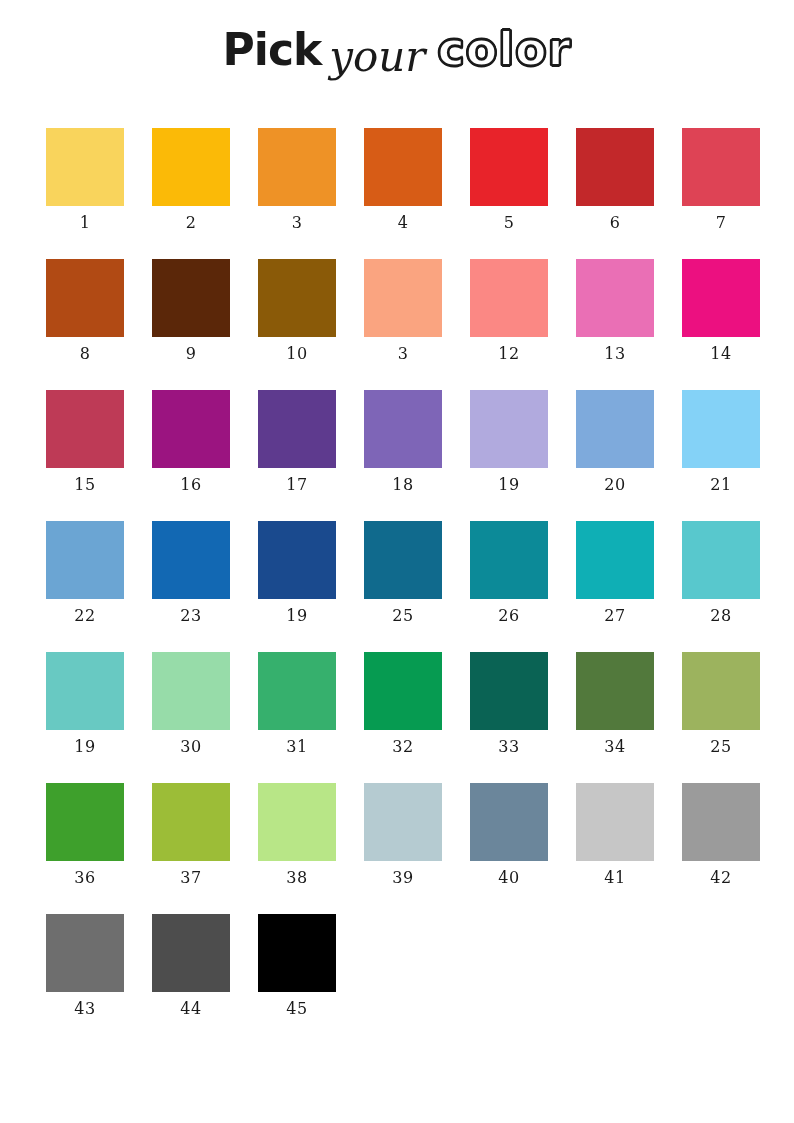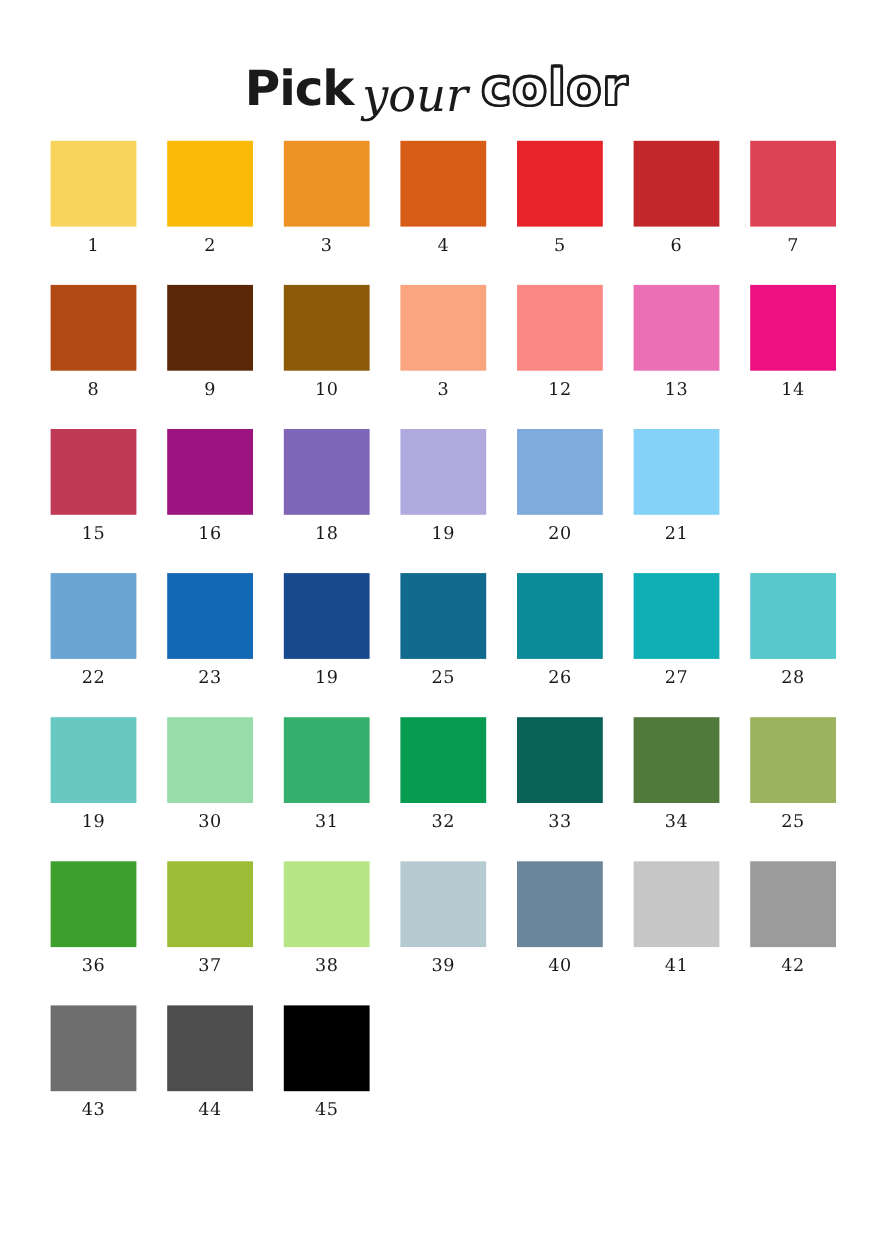--- a/index.html
+++ b/index.html
@@ -23,21 +23,20 @@
 
   
   .title {
     position: absolute;
     top: 26px;
     left: 0;
     width: 794px;
     text-align: center;
     white-space: nowrap;
     line-height: 1;
-    margin-top: 30px;
   }
   .title-pick {
     font-family: "DejaVu Sans", sans-serif;
     font-size: 44px;
     font-weight: bold;
     letter-spacing: -1px;
     color: #1a1a1a;
     vertical-align: baseline;
   }
   .title-your {
@@ -188,20 +187,24 @@
       <div class="swatch-row">
         <div class="swatch-cell">
           <span class="swatch-chip" style="background-color: rgb(190, 58, 86);"></span>
           <span class="swatch-label">15</span>
         </div>
         <div class="swatch-cell">
           <span class="swatch-chip" style="background-color: rgb(155, 20, 128);"></span>
           <span class="swatch-label">16</span>
         </div>
         <div class="swatch-cell">
+          <span class="swatch-chip" style="background-color: rgb(94, 58, 142);"></span>
+          <span class="swatch-label">17</span>
+        </div>
+        <div class="swatch-cell">
           <span class="swatch-chip" style="background-color: rgb(126, 101, 183);"></span>
           <span class="swatch-label">18</span>
         </div>
         <div class="swatch-cell">
           <span class="swatch-chip" style="background-color: rgb(177, 170, 222);"></span>
           <span class="swatch-label">19</span>
         </div>
         <div class="swatch-cell">
           <span class="swatch-chip" style="background-color: rgb(126, 170, 220);"></span>
           <span class="swatch-label">20</span>

